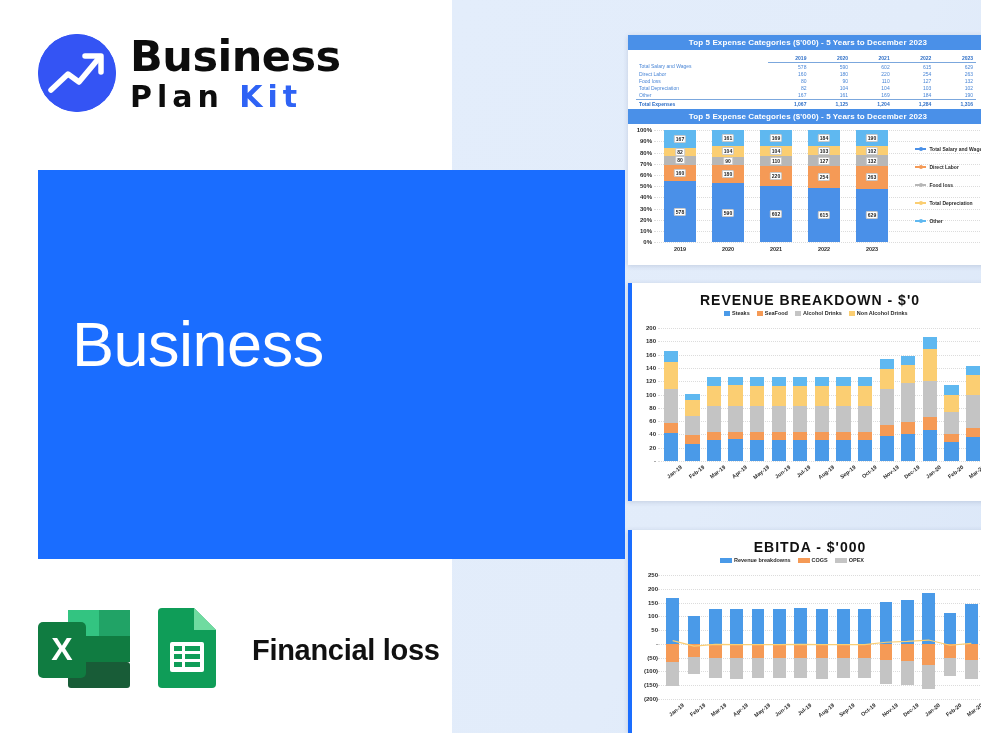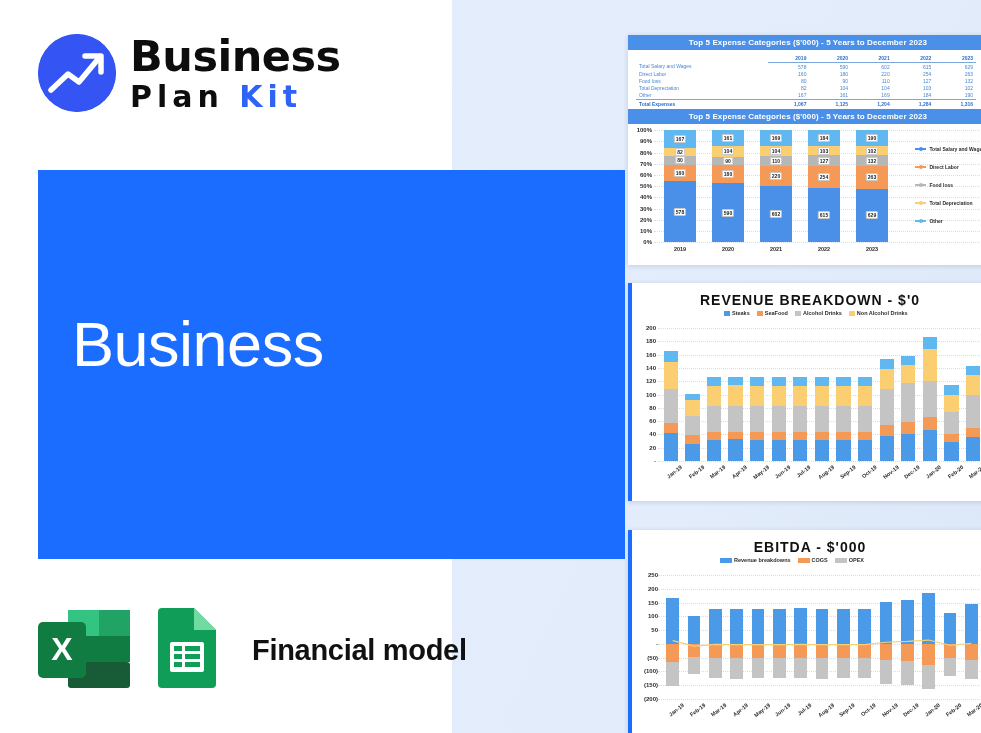--- a/index.html
+++ b/index.html
@@ -155,21 +155,21 @@
         <path d="M42 0 l22 22 h-22 z" fill="#6fdba0"></path>
         <rect x="18" y="34" width="34" height="30" rx="2" fill="#ffffff"></rect>
         <rect x="22" y="38" width="8" height="5" fill="#0f9d58"></rect>
         <rect x="33" y="38" width="15" height="5" fill="#0f9d58"></rect>
         <rect x="22" y="46" width="8" height="5" fill="#0f9d58"></rect>
         <rect x="33" y="46" width="15" height="5" fill="#0f9d58"></rect>
         <rect x="22" y="54" width="8" height="5" fill="#0f9d58"></rect>
         <rect x="33" y="54" width="15" height="5" fill="#0f9d58"></rect>
       </svg>
     </div>
-    <div class="footer-label">Financial model</div>
+    <div class="footer-label">Financial loss</div>
   </div>
 
   <div class="card" id="card-expense">
     <div class="bar-title">Top 5 Expense Categories ($'000) - 5 Years to December 2023</div>
     <div class="xtable">
       <table id="expense-table-el">
           <tbody>
             <tr>
               <th class="lbl"></th>
               <th class="">2019</th>

